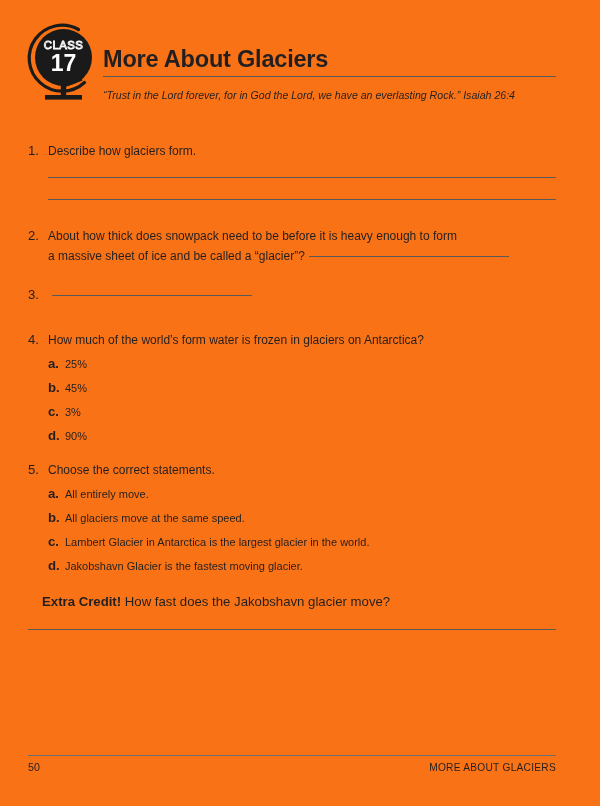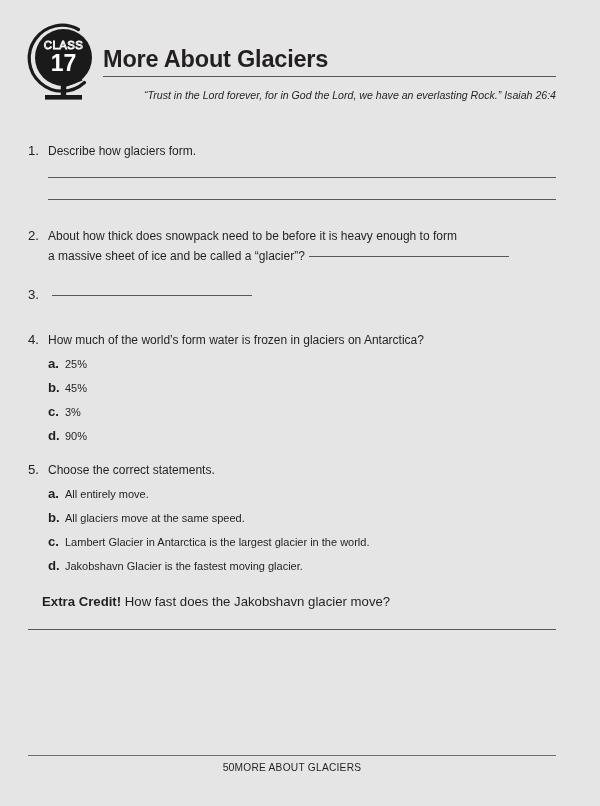--- a/index.html
+++ b/index.html
@@ -14,21 +14,21 @@
     font-family: "Liberation Sans", sans-serif;
     color: #231f20;
     -webkit-font-smoothing: antialiased;
   }
 
   .page {
     position: absolute;
     inset: 0;
     width: 600px;
     height: 806px;
-    background: #e5e5e5;
+    background: #f97316;
     overflow: hidden;
   }
 
   
   .header {
     position: absolute;
     left: 0;
     top: 0;
     width: 600px;
     height: 118px;
@@ -60,21 +60,21 @@
   .title-rule {
     margin-top: 2px;
     border-top: 1.4px solid #58595b;
     width: 453px;
   }
   .verse {
     position: absolute;
     left: 103px;
     top: 88px;
     width: 453px;
-    text-align: right;
+    text-align: left;
     font-size: 10.6px;
     font-style: italic;
     line-height: 14px;
     color: #231f20;
     white-space: nowrap;
   }
 
   
   .content {
     position: absolute;
@@ -164,21 +164,21 @@
     width: 528px;
     border-top: 1.4px solid #6d6e71;
     height: 0;
   }
   .footer {
     position: absolute;
     left: 28px;
     top: 761px;
     width: 528px;
     display: flex;
-    justify-content: center;
+    justify-content: space-between;
     align-items: baseline;
   }
   .footer-page {
     font-size: 10.6px;
     color: #231f20;
   }
   .footer-title {
     font-size: 10.2px;
     letter-spacing: 0.25px;
     color: #231f20;

